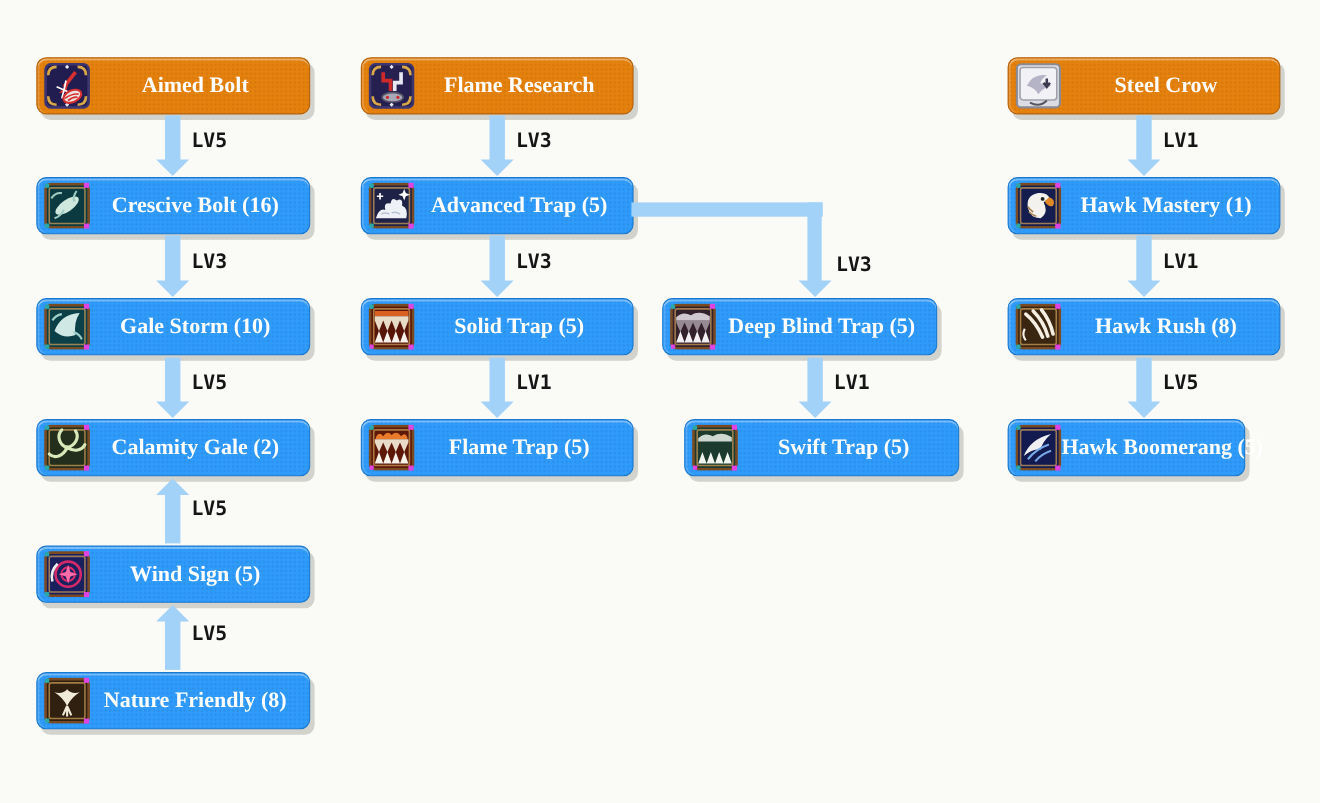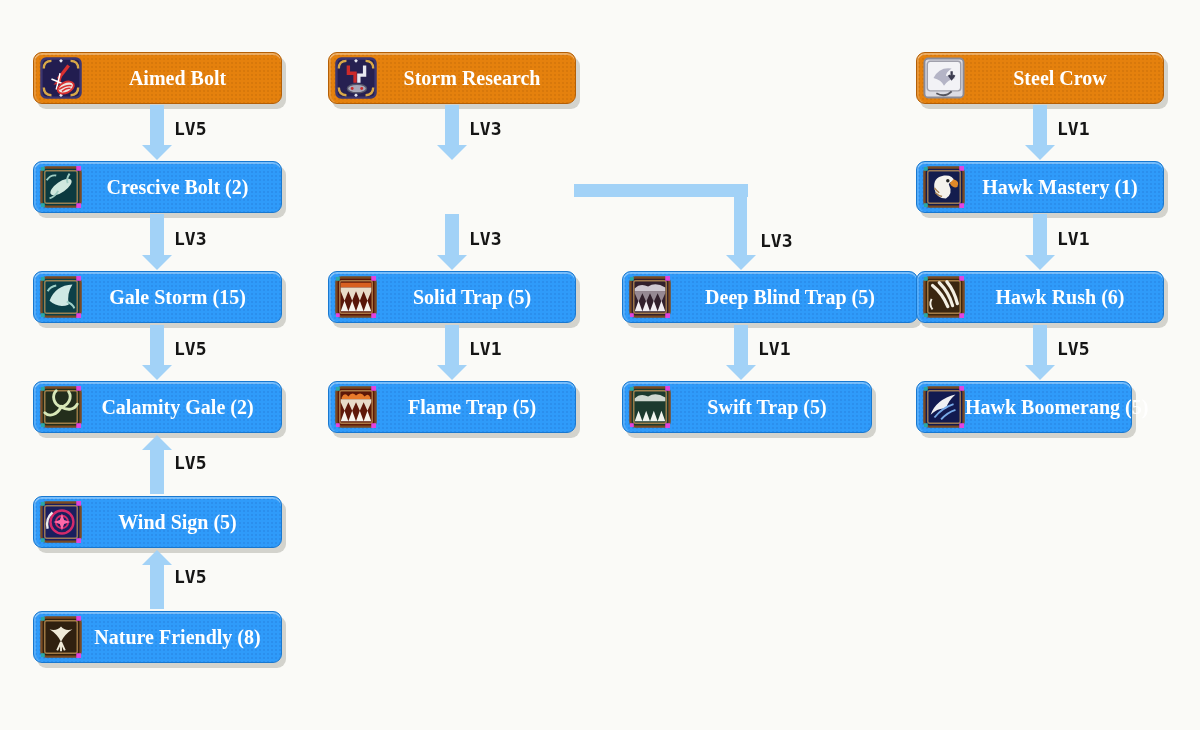--- a/index.html
+++ b/index.html
@@ -82,21 +82,21 @@
         <rect x="1.5" y="1.5" width="41" height="41" rx="5" fill="#0b3a40" stroke="#7a4a22" stroke-width="2.5"></rect>
         <rect x="5" y="5" width="34" height="34" rx="2" fill="none" stroke="#c89a58" stroke-width="1.5" opacity="0.75"></rect>
         <ellipse cx="22" cy="22" rx="13" ry="5.5" transform="rotate(-35 22 22)" fill="#cfe8de"></ellipse>
         <path d="M10 34 q6 -2 9 -8 M31 8 q-4 6 -2 10 M7 15 q4 -6 10 -5" stroke="#9fccc2" stroke-width="2" fill="none"></path>
         <rect x="38" y="0" width="5" height="5" fill="#e044e0"></rect>
           <rect x="38" y="39" width="5" height="5" fill="#e044e0"></rect>
         <rect x="1" y="1" width="4" height="4" fill="#2aa8a8"></rect>
           <rect x="1" y="39" width="4" height="4" fill="#2aa8a8"></rect>
       </svg>
     </span>
-    <span class="label">Crescive Bolt (2)</span>
+    <span class="label">Crescive Bolt (16)</span>
   </div>
 
   <div class="arrow down" style="left:142px;top:214px;height:56px">
       <div class="shaft"></div>
       <div class="head"></div>
     </div>
   <span class="lv" style="left:174px;top:228px">LV3</span>
 
   <div class="node skill" style="left:33px;top:271px;width:249px">
     <span class="icon">
@@ -104,21 +104,21 @@
         <rect x="1.5" y="1.5" width="41" height="41" rx="5" fill="#0c4048" stroke="#7a4a22" stroke-width="2.5"></rect>
         <rect x="5" y="5" width="34" height="34" rx="2" fill="none" stroke="#c89a58" stroke-width="1.5" opacity="0.75"></rect>
         <path d="M10 26 Q16 10 34 9 Q28 18 30 30 Q19 34 10 26 Z" fill="#cfe8e4"></path>
         <path d="M28 27 q6 2 8 7 M8 16 q3 -5 9 -6" stroke="#9fd0c8" stroke-width="2" fill="none"></path>
         <rect x="38" y="0" width="5" height="5" fill="#e044e0"></rect>
           <rect x="38" y="39" width="5" height="5" fill="#e044e0"></rect>
         <rect x="1" y="1" width="4" height="4" fill="#2aa8a8"></rect>
           <rect x="1" y="39" width="4" height="4" fill="#2aa8a8"></rect>
       </svg>
     </span>
-    <span class="label">Gale Storm (15)</span>
+    <span class="label">Gale Storm (10)</span>
   </div>
 
   <div class="arrow down" style="left:142px;top:325px;height:55px">
       <div class="shaft"></div>
       <div class="head"></div>
     </div>
   <span class="lv" style="left:174px;top:338px">LV5</span>
 
   <div class="node skill" style="left:33px;top:381px;width:249px">
     <span class="icon">
@@ -188,29 +188,46 @@
         <rect x="1.5" y="1.5" width="41" height="41" rx="5" fill="#262051" stroke="#3c3670" stroke-width="2.5"></rect>
         <path d="M4 12 Q4 4 12 4 M32 4 Q40 4 40 12 M40 32 Q40 40 32 40 M12 40 Q4 40 4 32" stroke="#d8a848" fill="none" stroke-width="2.5"></path>
         <path d="M22 2 l2 2 -2 2 -2 -2 Z M22 38 l2 2 -2 2 -2 -2 Z" fill="#e8e8f0"></path>
         <path d="M14 9 v8 h7 v10" fill="none" stroke="#cc2a2a" stroke-width="3.5"></path>
         <path d="M31 9 v10 h-6 v8" fill="none" stroke="#e8e8f0" stroke-width="3.5"></path>
         <ellipse cx="23" cy="33" rx="10" ry="4.5" fill="#a8a8b8" stroke="#55556a" stroke-width="1.5"></ellipse>
         <circle cx="18" cy="33" r="1.5" fill="#cc2a2a"></circle>
           <circle cx="28" cy="33" r="1.5" fill="#cc2a2a"></circle>
       </svg>
     </span>
-    <span class="label">Storm Research</span>
+    <span class="label">Flame Research</span>
   </div>
 
   <div class="arrow down" style="left:437px;top:105px;height:55px">
       <div class="shaft"></div>
       <div class="head"></div>
     </div>
   <span class="lv" style="left:469px;top:118px">LV3</span>
 
+  <div class="node skill" style="left:328px;top:161px;width:248px">
+    <span class="icon">
+      <svg viewBox="0 0 44 44" width="42" height="42">
+        <rect x="1.5" y="1.5" width="41" height="41" rx="5" fill="#1e2247" stroke="#7a4a22" stroke-width="2.5"></rect>
+        <rect x="5" y="5" width="34" height="34" rx="2" fill="none" stroke="#c89a58" stroke-width="1.5" opacity="0.75"></rect>
+        <path d="M7 34 Q10 24 16 26 Q14 18 21 20 Q22 13 27 17 Q33 14 32 22 Q38 24 36 34 Z" fill="#eef2f6"></path>
+        <path d="M12 30 q4 -2 8 0 M22 29 q4 -2 8 1" stroke="#b8c4d4" stroke-width="1.5" fill="none"></path>
+        <path d="M34 6 l1.5 4 4 1.5 -4 1.5 -1.5 4 -1.5 -4 -4 -1.5 4 -1.5 Z" fill="#ffffff"></path>
+        <path d="M11 10 v6 M8 13 h6" stroke="#ffffff" stroke-width="1.6"></path>
+        <rect x="38" y="0" width="5" height="5" fill="#e044e0"></rect>
+          <rect x="38" y="39" width="5" height="5" fill="#e044e0"></rect>
+        <rect x="1" y="1" width="4" height="4" fill="#2aa8a8"></rect>
+          <rect x="1" y="39" width="4" height="4" fill="#2aa8a8"></rect>
+      </svg>
+    </span>
+    <span class="label">Advanced Trap (5)</span>
+  </div>
 
   <div class="arrow down" style="left:437px;top:214px;height:56px">
       <div class="shaft"></div>
       <div class="head"></div>
     </div>
   <span class="lv" style="left:469px;top:228px">LV3</span>
 
   <div class="elbow" style="left:574px;top:184px;width:174px;height:13px"></div>
   <div class="elbow" style="left:734px;top:184px;width:13px;height:72px"></div>
   <div class="elbow-head" style="left:726px;top:255px"></div>
@@ -249,21 +266,21 @@
         <path d="M6 37 L10 26 L14 37 L18 26 L22 37 L26 26 L30 37 L34 26 L38 37 Z" fill="#f6f2ea"></path>
         <rect x="38" y="0" width="5" height="5" fill="#e044e0"></rect>
           <rect x="38" y="39" width="5" height="5" fill="#e044e0"></rect>
         <rect x="1" y="1" width="4" height="4" fill="#2aa8a8"></rect>
           <rect x="1" y="39" width="4" height="4" fill="#e044e0"></rect>
       </svg>
     </span>
     <span class="label">Flame Trap (5)</span>
   </div>
 
-  <div class="node skill" style="left:622px;top:271px;width:296px">
+  <div class="node skill" style="left:602px;top:271px;width:250px">
     <span class="icon">
       <svg viewBox="0 0 44 44" width="42" height="42">
         <rect x="1.5" y="1.5" width="41" height="41" rx="5" fill="#32202c" stroke="#7a4a22" stroke-width="2.5"></rect>
         <rect x="5" y="5" width="34" height="34" rx="2" fill="none" stroke="#c89a58" stroke-width="1.5" opacity="0.75"></rect>
         <path d="M6 13 Q12 7 20 11 Q28 6 38 12 L38 16 L6 16 Z" fill="#cfc8d0"></path>
         <path d="M6 16 L6 18 L10 27 L14 18 L18 27 L22 18 L26 27 L30 18 L34 27 L38 18 L38 16 Z" fill="#d8d0d8" opacity="0.6"></path>
         <path d="M6 37 L10 26 L14 37 L18 26 L22 37 L26 26 L30 37 L34 26 L38 37 Z" fill="#f2eef2"></path>
         <rect x="38" y="0" width="5" height="5" fill="#e044e0"></rect>
           <rect x="38" y="39" width="5" height="5" fill="#e044e0"></rect>
         <rect x="1" y="1" width="4" height="4" fill="#2aa8a8"></rect>
@@ -344,21 +361,21 @@
         <rect x="1.5" y="1.5" width="41" height="41" rx="5" fill="#3a2610" stroke="#7a4a22" stroke-width="2.5"></rect>
         <rect x="5" y="5" width="34" height="34" rx="2" fill="none" stroke="#c89a58" stroke-width="1.5" opacity="0.75"></rect>
         <path d="M10 10 q10 8 16 22 M17 7 q10 10 14 24 M25 6 q8 10 11 23" stroke="#f4efe2" stroke-width="3.4" fill="none" stroke-linecap="round"></path>
         <path d="M9 24 q-3 6 1 11" stroke="#f4efe2" stroke-width="2" fill="none"></path>
         <rect x="38" y="0" width="5" height="5" fill="#e044e0"></rect>
           <rect x="38" y="39" width="5" height="5" fill="#e044e0"></rect>
         <rect x="1" y="1" width="4" height="4" fill="#2aa8a8"></rect>
           <rect x="1" y="39" width="4" height="4" fill="#2aa8a8"></rect>
       </svg>
     </span>
-    <span class="label">Hawk Rush (6)</span>
+    <span class="label">Hawk Rush (8)</span>
   </div>
 
   <div class="arrow down" style="left:1025px;top:325px;height:55px">
       <div class="shaft"></div>
       <div class="head"></div>
     </div>
   <span class="lv" style="left:1057px;top:338px">LV5</span>
 
   <div class="node skill" style="left:916px;top:381px;width:216px">
     <span class="icon">

